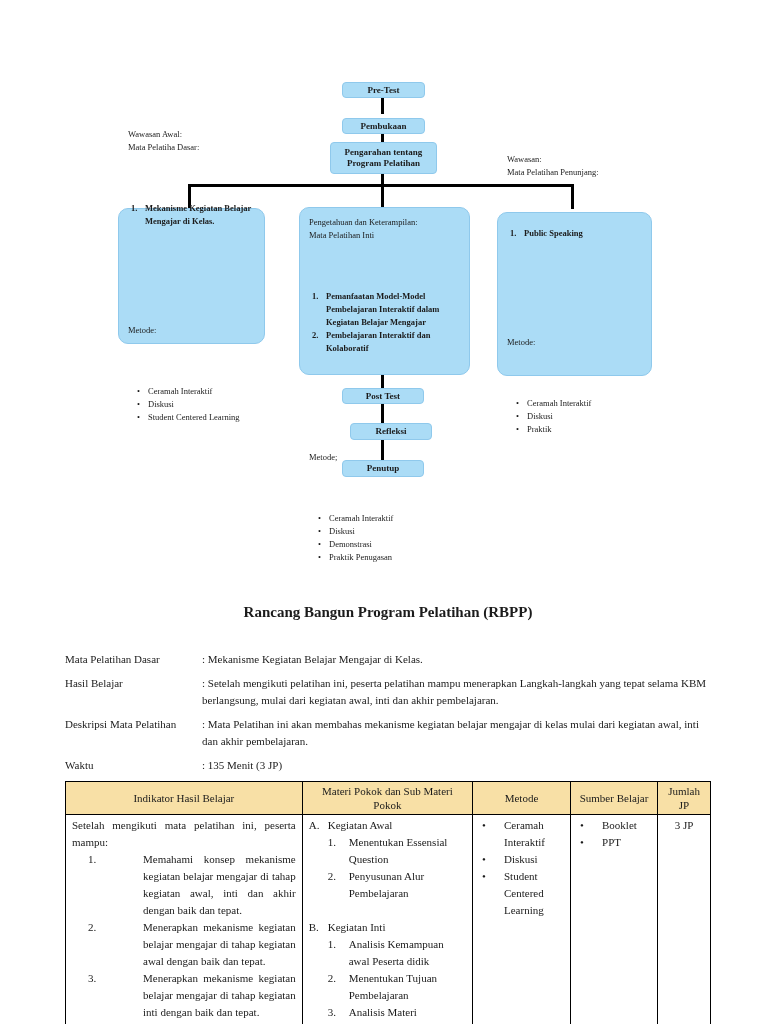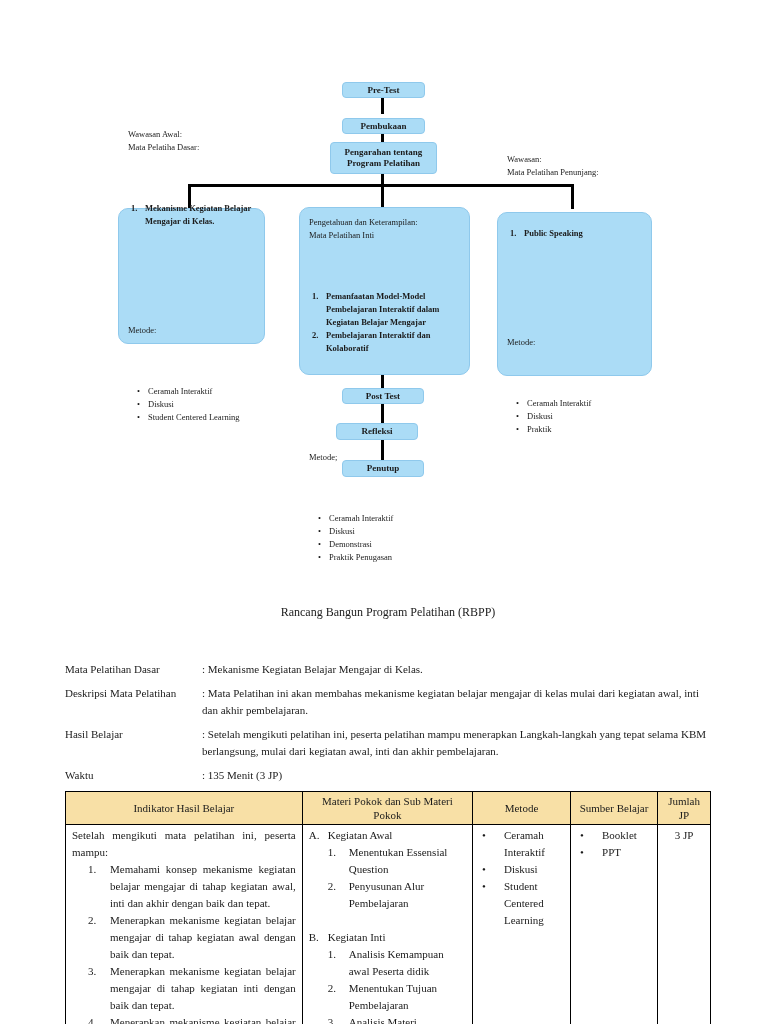--- a/index.html
+++ b/index.html
@@ -36,40 +36,40 @@
   .li-plain { }
   .li-number { display:flex; }
   .li-number .li-num { flex:0 0 14px; }
   .li-bullet { display:flex; }
   .li-bullet .li-bul { flex:0 0 11px; text-align:left; }
   .fc-branch .li-number { margin-left:3px; font-weight:bold; }
   .fc-branch .li-bullet { margin-left:9px; }
 
   
   .doc { position:absolute; left:65px; top:604px; width:646px; font-size:11px; line-height:17px; }
-  .doc-title { text-align:center; font-weight:normal; font-size:12px; margin-bottom:40px; }
+  .doc-title { text-align:center; font-weight:bold; font-size:15px; margin-bottom:30px; }
   .meta-row { display:grid; grid-template-columns:137px 1fr; margin-bottom:7px; }
   .meta-label { }
   .meta-value { }
 
   
   table.rbpp { width:100%; border-collapse:collapse; font-size:11px; line-height:17px; table-layout:fixed; }
   table.rbpp th, table.rbpp td { border:1.5px solid var(--table-border,#000); }
   table.rbpp th {
     background:var(--header-fill,#f8e0a6);
     font-weight:normal; text-align:center; vertical-align:middle;
     height:30px; padding:1px 4px; line-height:14px;
   }
   table.rbpp td { vertical-align:top; padding:2px 6px 0 6px; height:216px; }
   .cell-jp { text-align:center; }
   .justify, .justify .li-text { text-align:justify; }
   .ind-items { margin-top:0; }
   .ind-items .li-number { margin-left:16px; }
   .ind-items .li-number .li-num { flex:0 0 22px; }
-  .ind-items .li-text { flex:1 1 auto; }
+  .ind-items .li-text { flex:1 1 auto;margin-left:33px; }
   .sec-head { display:flex; }
   .sec-letter { flex:0 0 19px; }
   .sec-items .li-number { margin-left:19px; }
   .sec-items .li-number .li-num { flex:0 0 21px; }
   .section-b { margin-top:17px; }
   .cell-bullets .li-bullet { margin-left:3px; }
   .cell-bullets .li-bullet .li-bul { flex:0 0 22px; }
 </style>
 </head>
 <body>
@@ -84,21 +84,21 @@
   <div class="fc-line-v" style="left:381px;top:186px;height:22px"></div>
   <div class="fc-line-v" style="left:571px;top:186px;height:23px"></div>
   <div class="fc-line-v" style="left:381px;top:374px;height:15px"></div>
   <div class="fc-line-v" style="left:381px;top:403px;height:21px"></div>
   <div class="fc-line-v" style="left:381px;top:439px;height:22px"></div>
 
   <div class="fc-node" style="left:342px;top:82px;width:83px;height:16px">Pre-Test</div>
   <div class="fc-node" style="left:342px;top:118px;width:83px;height:16px">Pembukaan</div>
   <div class="fc-node" style="left:330px;top:142px;width:107px;height:32px;padding:0 6px">Pengarahan tentang Program Pelatihan</div>
   <div class="fc-node" style="left:342px;top:388px;width:82px;height:16px">Post Test</div>
-  <div class="fc-node" style="left:336px;top:423px;width:82px;height:17px">Refleksi</div>
+  <div class="fc-node" style="left:350px;top:423px;width:82px;height:17px">Refleksi</div>
   <div class="fc-node" style="left:342px;top:460px;width:82px;height:17px">Penutup</div>
 
   <div class="fc-branch v-center" style="left:118px;top:208px;width:147px;height:136px">
     <div>
         <div class="li-plain">Wawasan Awal:</div>
         <div class="li-plain">Mata Pelatiha Dasar:</div>
       </div>
     <div>
         <div class="li-number">
           <span class="li-num">1.</span>
@@ -190,26 +190,26 @@
   </div>
 
   <div class="doc">
     <div class="doc-title">Rancang Bangun Program Pelatihan (RBPP)</div>
 
     <div class="meta-row">
       <div class="meta-label">Mata Pelatihan Dasar</div>
       <div class="meta-value">: Mekanisme Kegiatan Belajar Mengajar di Kelas.</div>
     </div>
     <div class="meta-row">
+      <div class="meta-label">Hasil Belajar</div>
+      <div class="meta-value">: Setelah mengikuti pelatihan ini, peserta pelatihan mampu menerapkan Langkah-langkah yang tepat selama KBM berlangsung, mulai dari kegiatan awal, inti dan akhir pembelajaran.</div>
+    </div>
+    <div class="meta-row">
       <div class="meta-label">Deskripsi Mata Pelatihan</div>
       <div class="meta-value">: Mata Pelatihan ini akan membahas mekanisme kegiatan belajar mengajar di kelas mulai dari kegiatan awal, inti dan akhir pembelajaran.</div>
-    </div>
-    <div class="meta-row">
-      <div class="meta-label">Hasil Belajar</div>
-      <div class="meta-value">: Setelah mengikuti pelatihan ini, peserta pelatihan mampu menerapkan Langkah-langkah yang tepat selama KBM berlangsung, mulai dari kegiatan awal, inti dan akhir pembelajaran.</div>
     </div>
     <div class="meta-row">
       <div class="meta-label">Waktu</div>
       <div class="meta-value">: 135 Menit (3 JP)</div>
     </div>
 
     <table class="rbpp">
       <colgroup>
         <col style="width:36.7%">
           <col style="width:26.4%">

